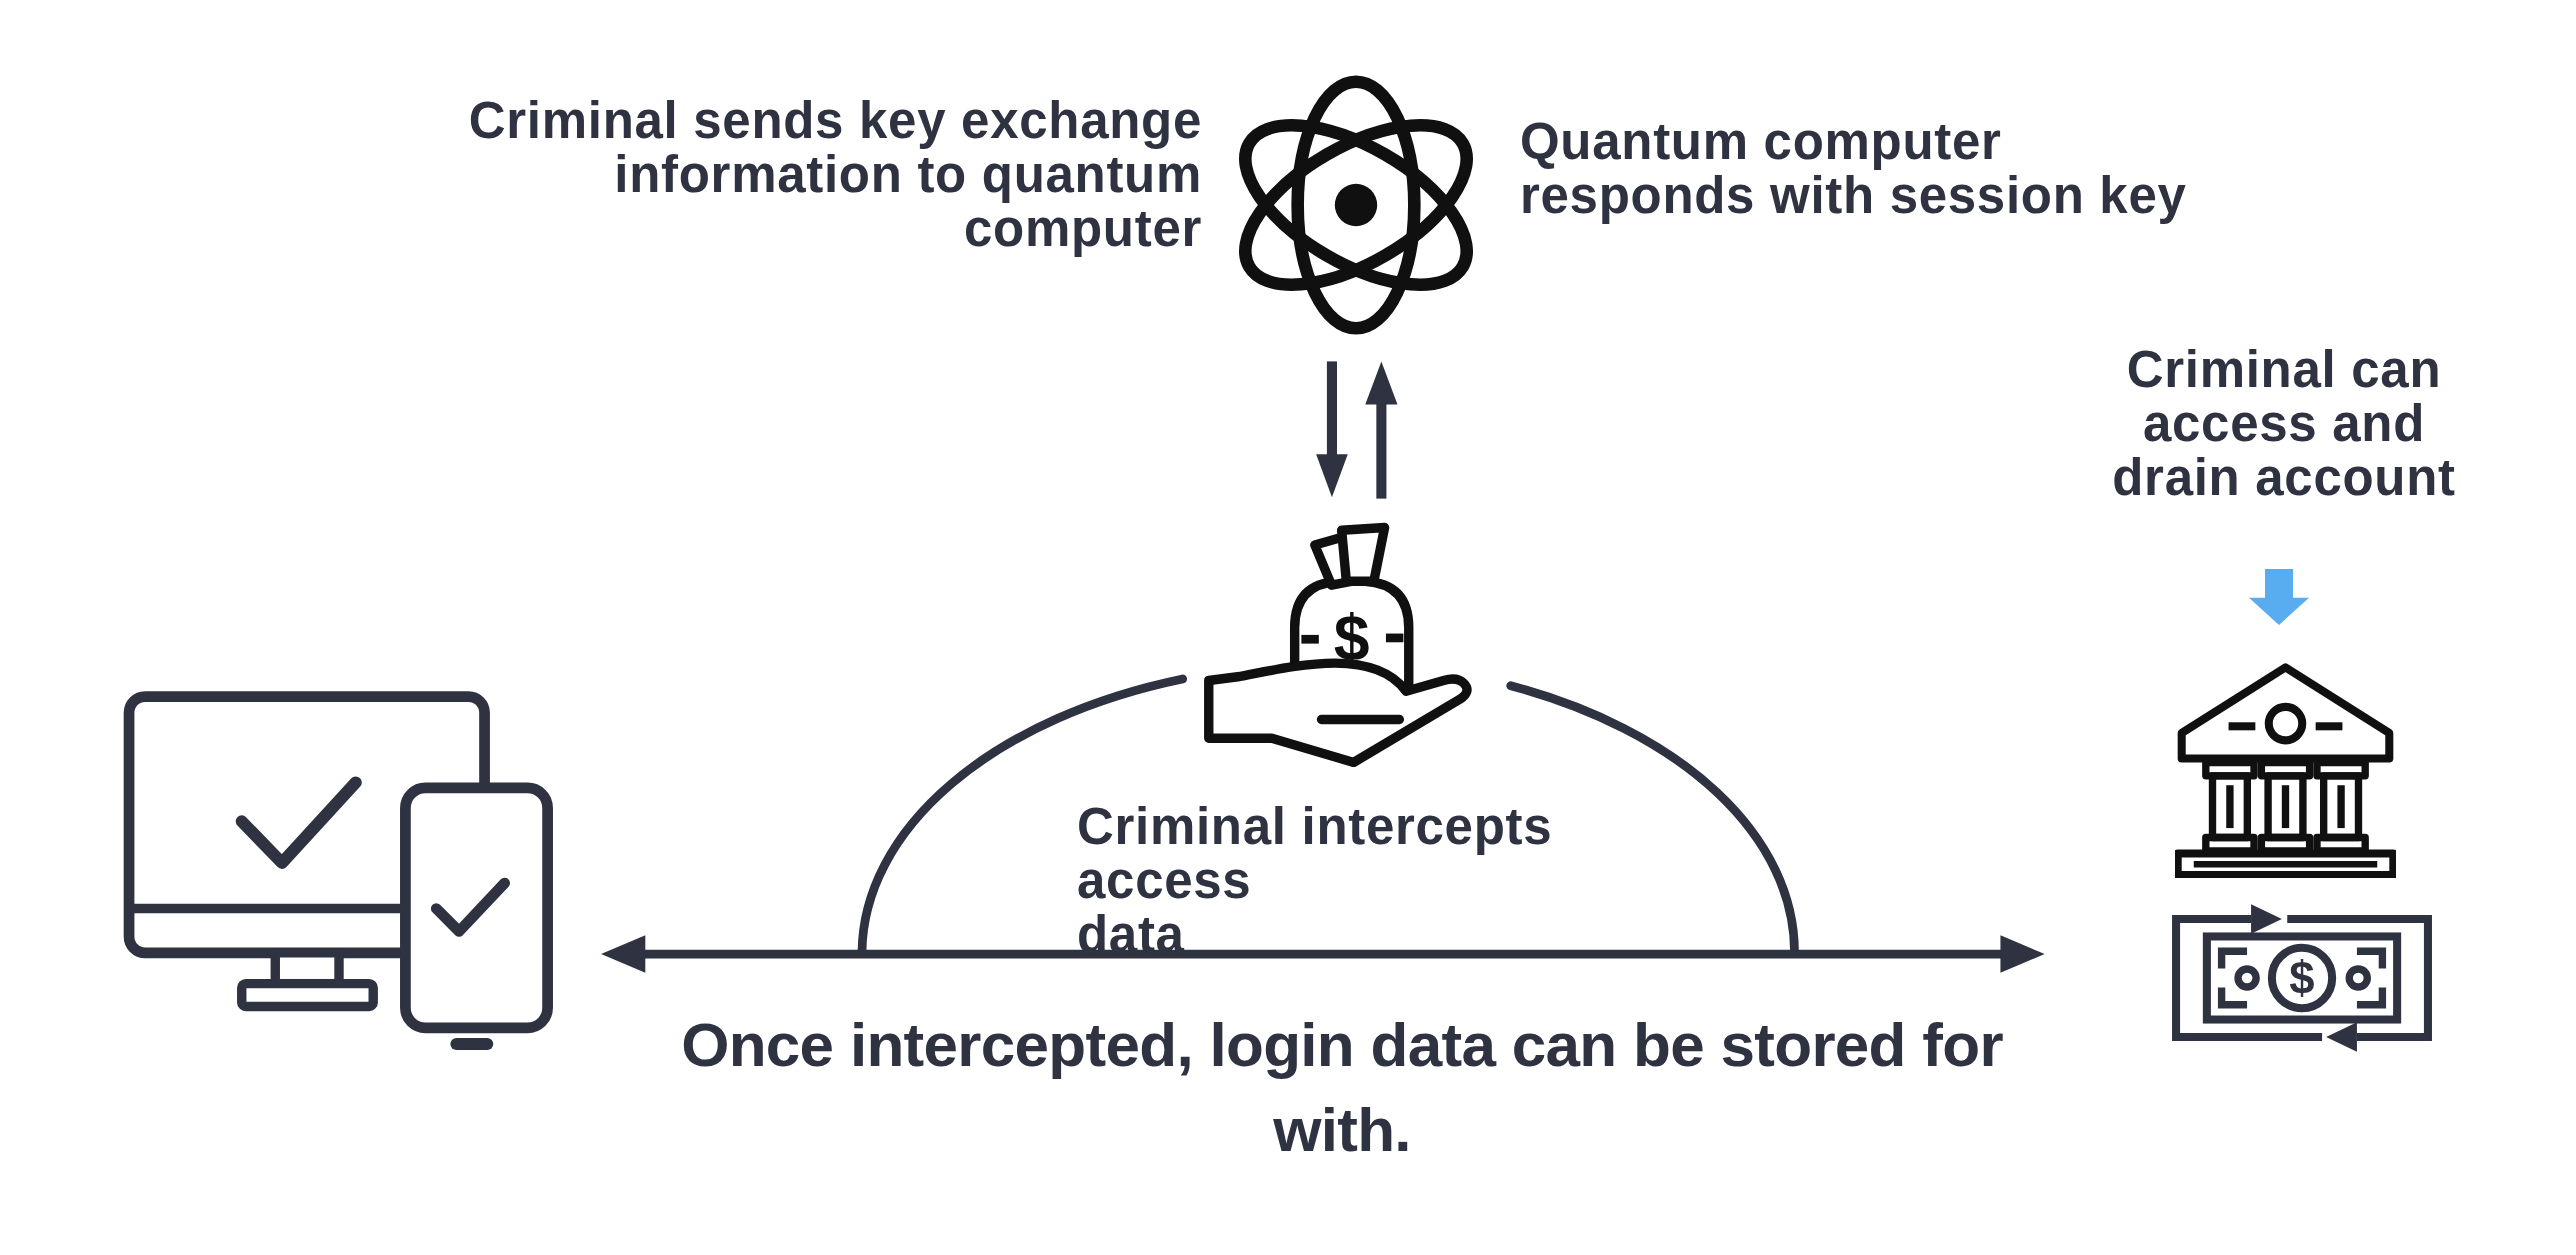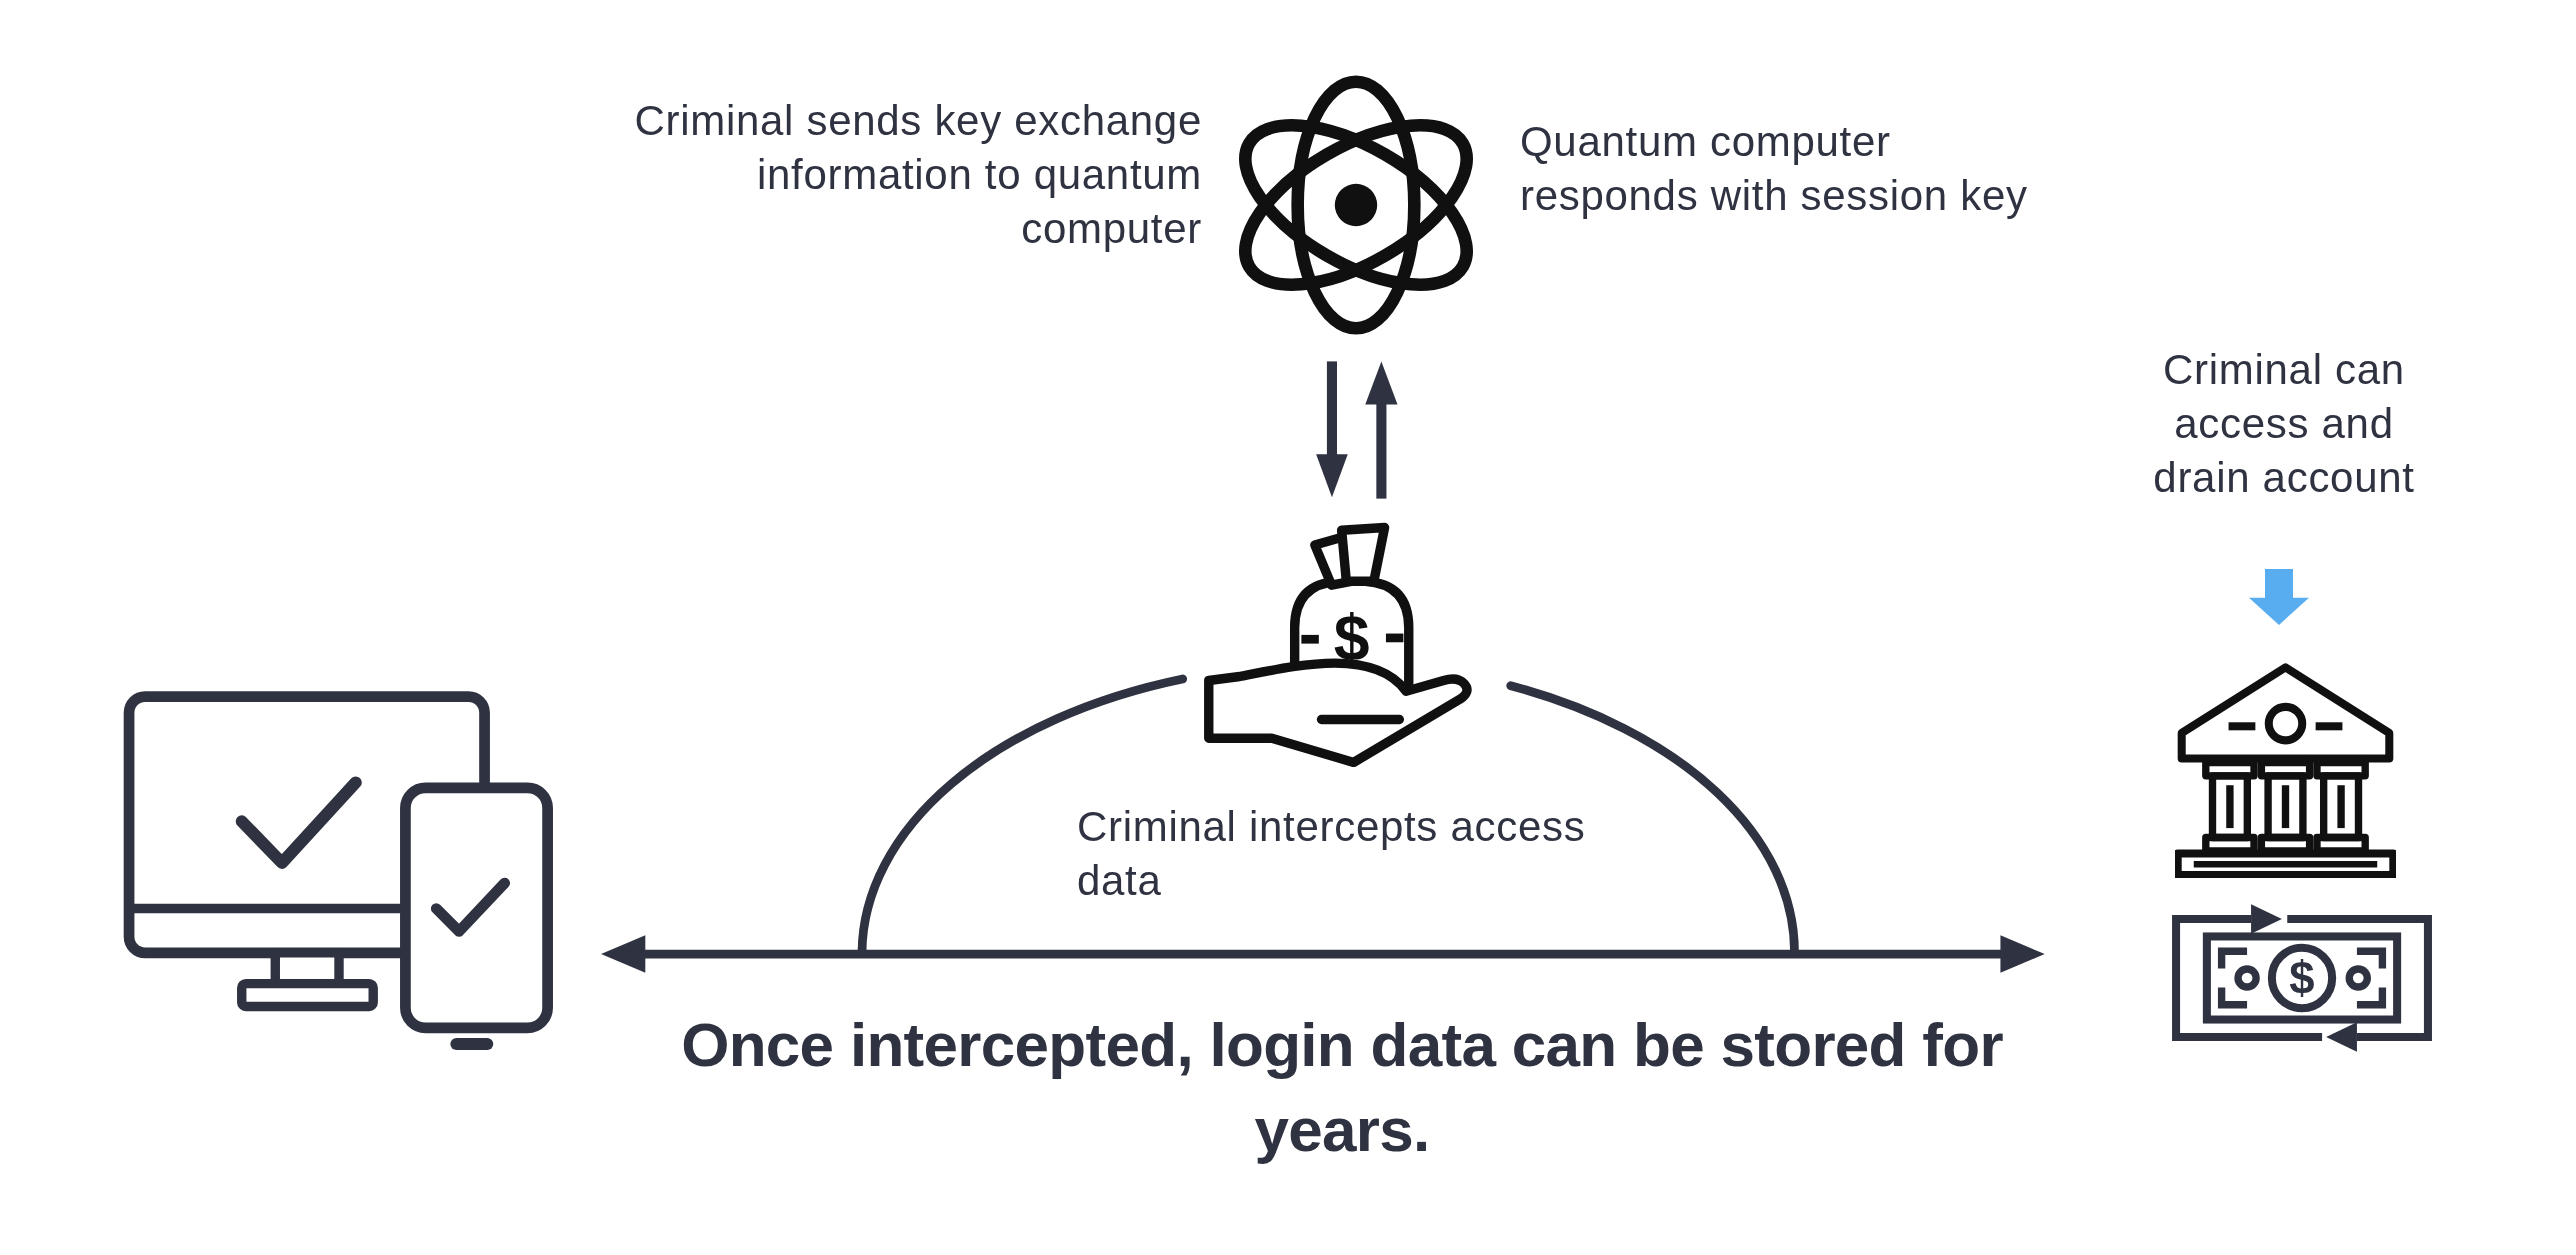--- a/index.html
+++ b/index.html
@@ -11,25 +11,26 @@
   *{margin:0;padding:0;box-sizing:border-box;}
   html,body{width:2576px;height:1256px;overflow:hidden;}
   body{
     background:var(--background);
     color:var(--ink);
     font-family:"Liberation Sans", sans-serif;
     position:relative;
   }
   .abs{position:absolute;}
   .label{
-    font-size:42px;
+    font-size:51px;
     line-height:54px;
     letter-spacing:0.7px;
     white-space:pre-line;
     color:var(--ink);
+    font-weight:bold;
   }
   .label.right{text-align:right;}
   .label.center{text-align:center;}
   .headline{
     font-size:62px;
     line-height:85px;
     font-weight:700;
     letter-spacing:-0.7px;
     text-align:center;
     white-space:pre-line;
@@ -185,14 +186,14 @@
       <path d="M 326 142 L 326 168 L 288 168" stroke-width="11"></path>
       <circle cx="206" cy="128" r="45" stroke-width="12"></circle>
       <circle cx="124" cy="128" r="13.5" stroke-width="11"></circle>
       <circle cx="290" cy="128" r="13.5" stroke-width="11"></circle>
     </g>
   </g>
   <text x="206" y="152" font-size="68" font-weight="700" text-anchor="middle" fill="currentColor" font-family="Liberation Sans, sans-serif">$</text>
 </svg>
 
 <div id="headline" class="abs headline">Once intercepted, login data can be stored for
-years.</div>
+with.</div>
 
 
 </body></html>

